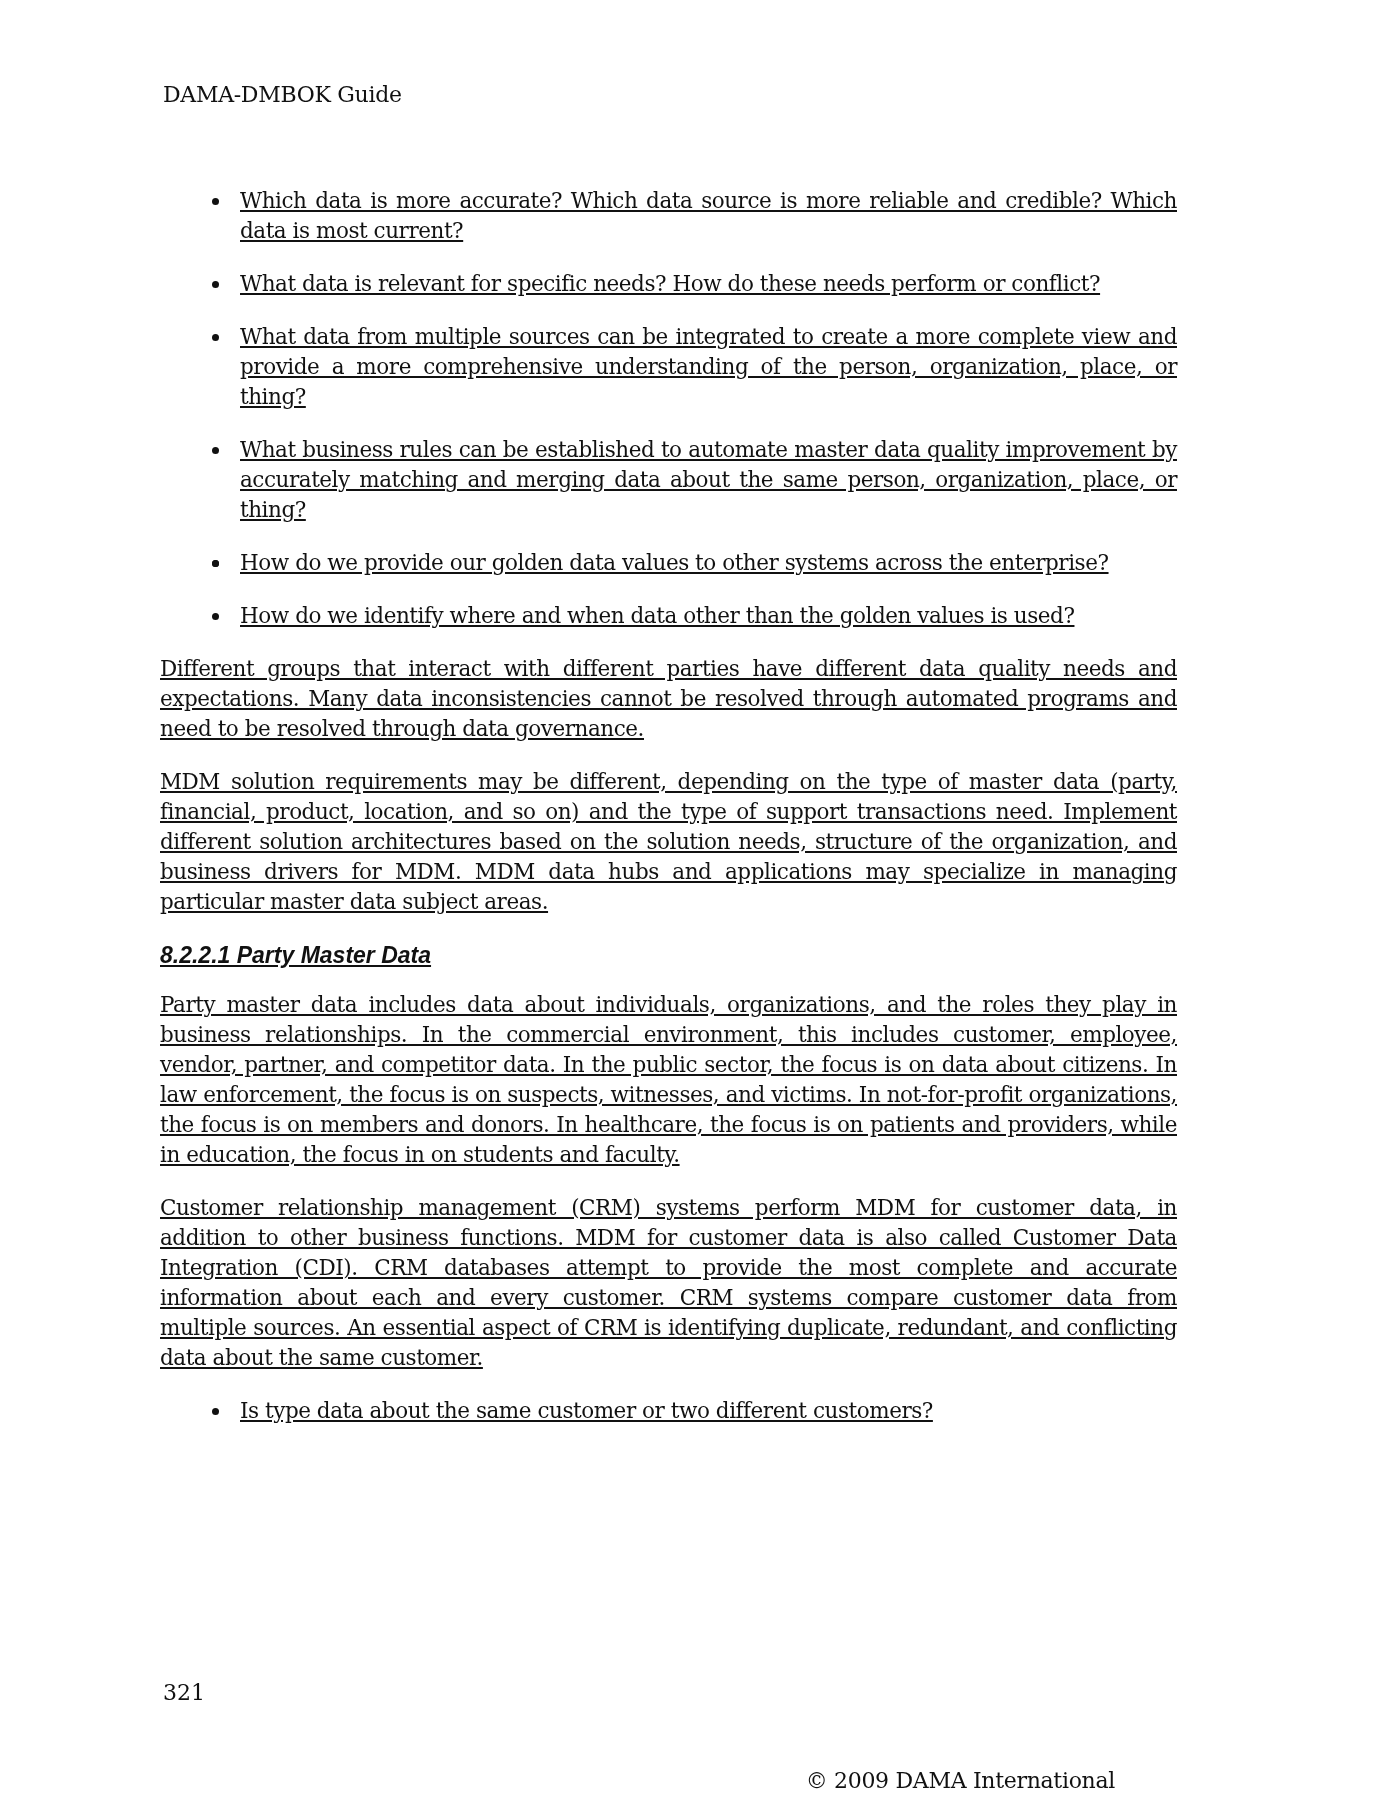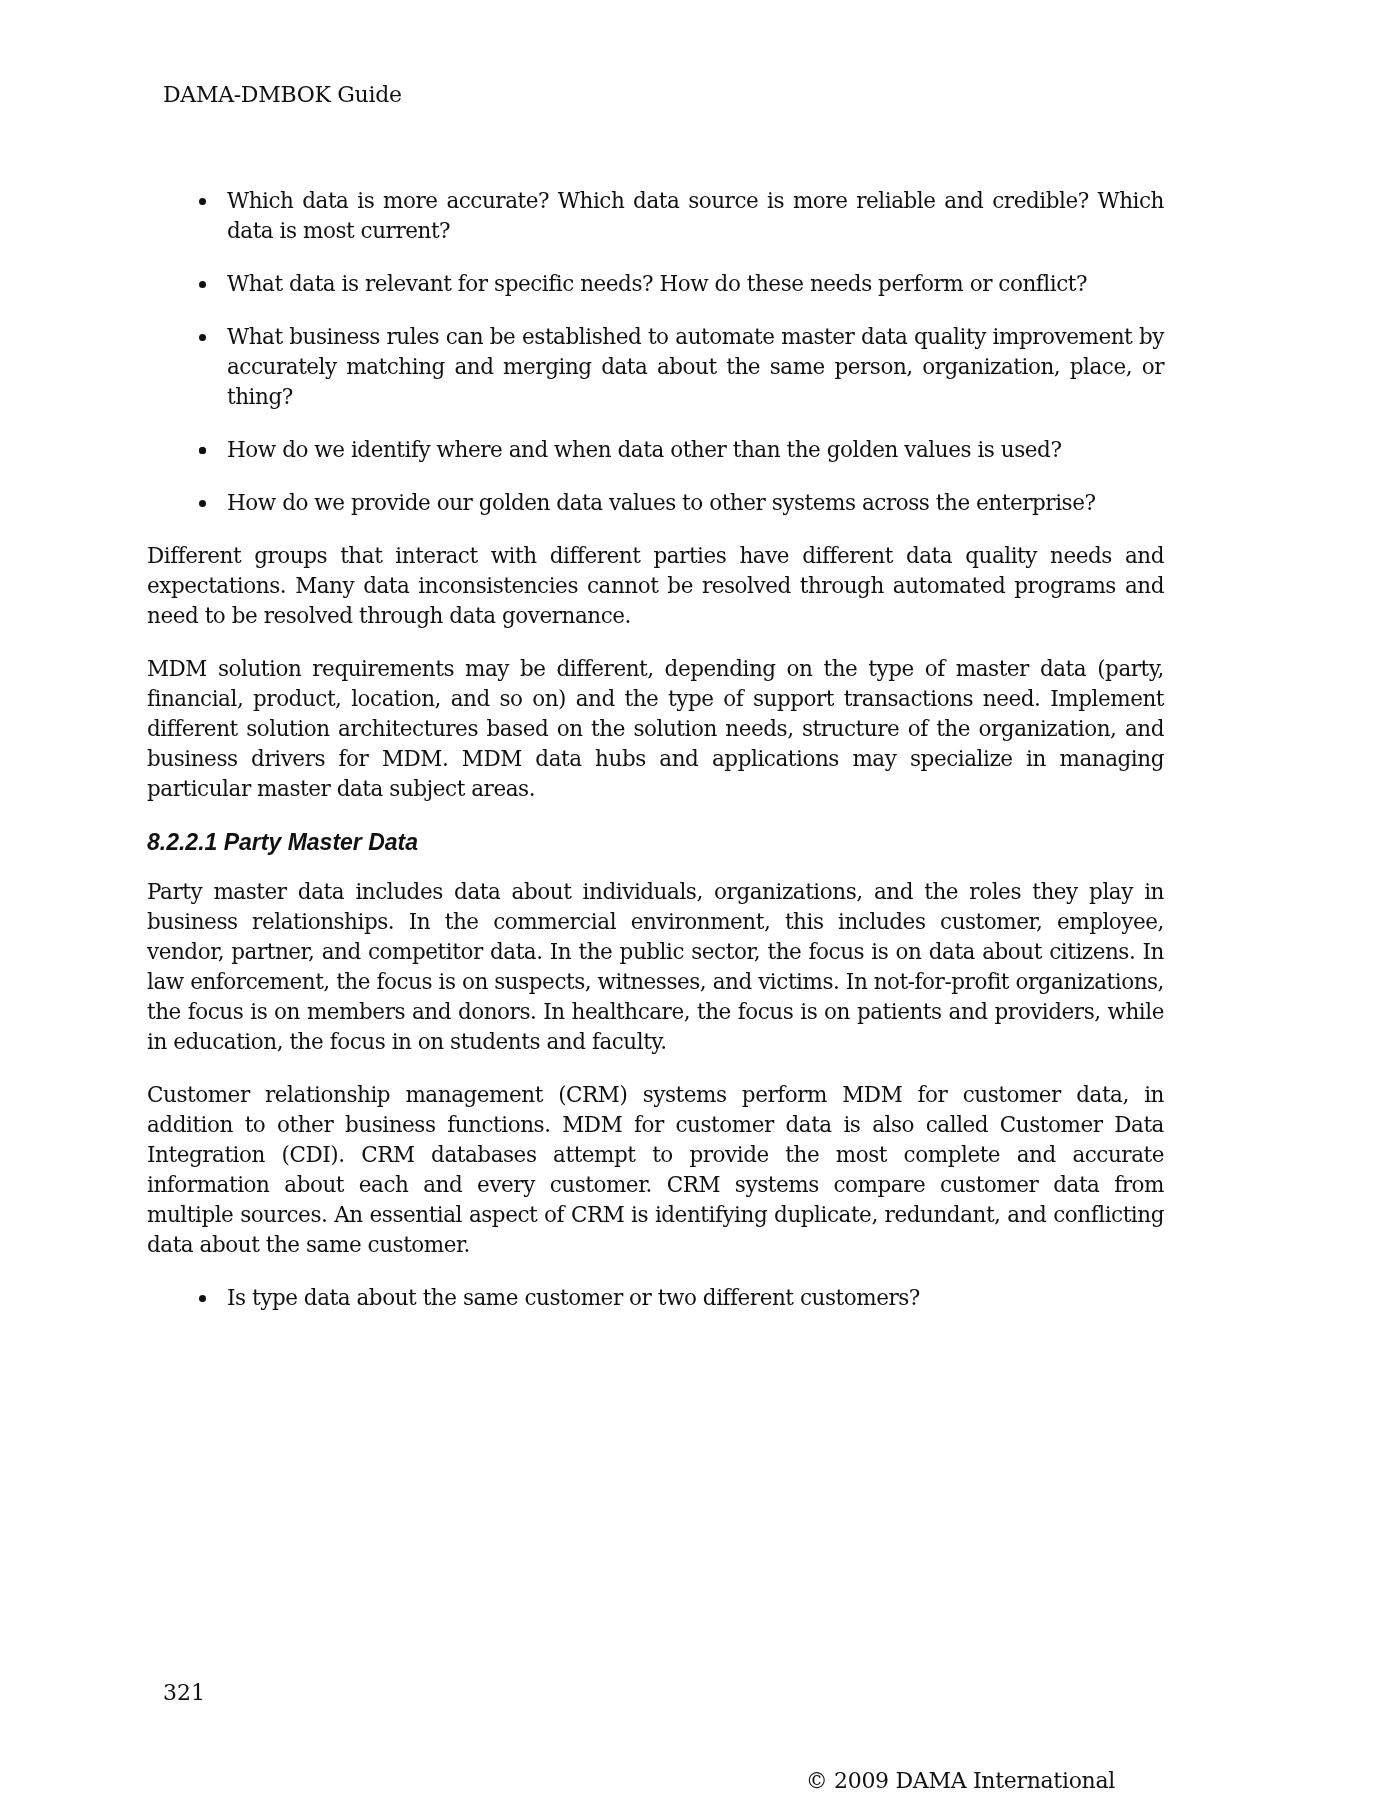--- a/index.html
+++ b/index.html
@@ -1,42 +1,43 @@
 <!DOCTYPE html>
 <html><head>
   <meta charset="utf-8">
   <style>
     html, body { margin: 0; padding: 0; background: #ffffff; }
     body { width: 1391px; height: 1800px; position: relative; overflow: hidden;
       font-family: "DejaVu Serif", "Liberation Serif", serif; color: #111; }
     .page { position: absolute; left: 0; top: 0; width: 1326px; height: 1800px; }
     .running-header { position: absolute; left: 163px; top: 82px; font-size: 22px; letter-spacing: -0.3px; }
-    .content { position: absolute; left: 147px; top: 186px; width: 1017px; font-size: 21.5px; line-height: 30px; letter-spacing: -0.45px; }
+    .content { position: absolute; left: 160px; top: 186px; width: 1017px; font-size: 21.5px; line-height: 30px; letter-spacing: -0.45px; text-decoration: underline; }
     ul.bullets { list-style: none; margin: 0; padding: 0; }
     ul.bullets li { position: relative; padding-left: 80px; text-align: justify; margin-bottom: 23px; }
     ul.bullets li .dot { position: absolute; left: 52px; top: 12px; width: 7px; height: 7px; border-radius: 50%; background: #111; }
     p.para { margin: 0 0 23px 0; text-align: justify; }
     h4.section-heading { margin: 0 0 20px 0; font-family: "Liberation Sans", "DejaVu Sans", sans-serif; font-weight: bold; font-style: italic; font-size: 23px; line-height: 30px; letter-spacing: 0; }
     .footer-left { position: absolute; left: 163px; top: 1680px; font-size: 22px; }
     .footer-right { position: absolute; right: 211px; top: 1768px; font-size: 22px; letter-spacing: -0.3px; }
   </style>
 </head>
 <body>
 
 <div class="page">
   <div class="running-header">DAMA-DMBOK Guide</div>
 
   <div class="content">
     <ul class="bullets">
       <li><span class="dot"></span><span>Which data is more accurate? Which data source is more reliable and credible? Which data is most current?</span></li>
       <li><span class="dot"></span><span>What data is relevant for specific needs? How do these needs perform or conflict?</span></li>
+      <li><span class="dot"></span><span>What data from multiple sources can be integrated to create a more complete view and provide a more comprehensive understanding of the person, organization, place, or thing?</span></li>
       <li><span class="dot"></span><span>What business rules can be established to automate master data quality improvement by accurately matching and merging data about the same person, organization, place, or thing?</span></li>
       <li><span class="dot"></span></li>
+      <li><span class="dot"></span><span>How do we provide our golden data values to other systems across the enterprise?</span></li>
       <li><span class="dot"></span><span>How do we identify where and when data other than the golden values is used?</span></li>
-      <li><span class="dot"></span><span>How do we provide our golden data values to other systems across the enterprise?</span></li>
     </ul>
 
     <p class="para">Different groups that interact with different parties have different data quality needs and expectations. Many data inconsistencies cannot be resolved through automated programs and need to be resolved through data governance.</p>
     <p class="para">MDM solution requirements may be different, depending on the type of master data (party, financial, product, location, and so on) and the type of support transactions need. Implement different solution architectures based on the solution needs, structure of the organization, and business drivers for MDM. MDM data hubs and applications may specialize in managing particular master data subject areas.</p>
 
     <h4 class="section-heading">8.2.2.1 Party Master Data</h4>
 
     <p class="para">Party master data includes data about individuals, organizations, and the roles they play in business relationships. In the commercial environment, this includes customer, employee, vendor, partner, and competitor data. In the public sector, the focus is on data about citizens. In law enforcement, the focus is on suspects, witnesses, and victims. In not-for-profit organizations, the focus is on members and donors. In healthcare, the focus is on patients and providers, while in education, the focus in on students and faculty.</p>
     <p class="para">Customer relationship management (CRM) systems perform MDM for customer data, in addition to other business functions. MDM for customer data is also called Customer Data Integration (CDI). CRM databases attempt to provide the most complete and accurate information about each and every customer. CRM systems compare customer data from multiple sources. An essential aspect of CRM is identifying duplicate, redundant, and conflicting data about the same customer.</p>
 

